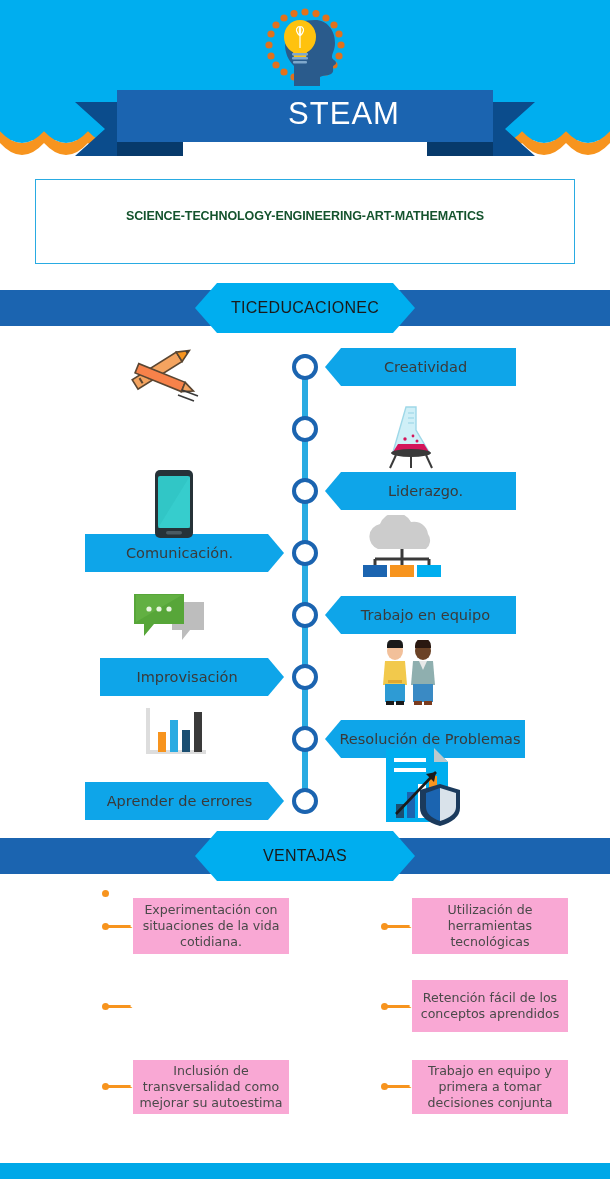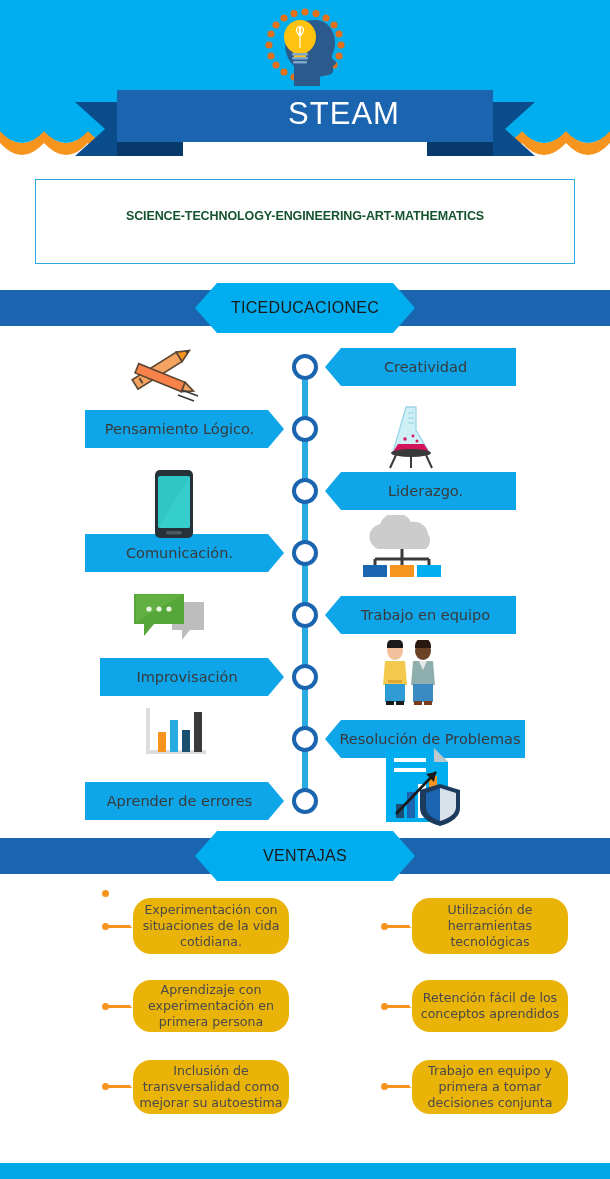--- a/index.html
+++ b/index.html
@@ -75,25 +75,24 @@
   .tl-label.left {
     padding-right:10px;
     clip-path:polygon(0 0, calc(100% - 16px) 0, 100% 50%, calc(100% - 16px) 100%, 0 100%);
   }
 
   .tl-icon { position:absolute; }
 
   
   .adv-wrap { position:absolute; left:0; top:890px; width:610px; height:240px; }
   .adv-card {
-    position:absolute; width:156px; background:#eab308;
+    position:absolute; width:156px; background:#f9a8d4;
     display:flex; align-items:center; justify-content:center; text-align:center;
     color:#4a4a4a; font-size:12.6px; line-height:1.28; padding:6px 5px;
     font-family:"DejaVu Sans", sans-serif;
-    border-radius:18px;
   }
   .adv-conn { position:absolute; height:3px; background:#F7941E; }
   .adv-dot {
     position:absolute; width:7px; height:7px; border-radius:50%; background:#F7941E;
   }
   .adv-notch {
     position:absolute; width:10px; height:16px; background:#ffffff;
     clip-path:polygon(0 50%, 100% 0, 100% 100%);
   }
 
@@ -196,21 +195,20 @@
   <div class="tl-node" style="top:262px;"></div>
   <div class="tl-node" style="top:324px;"></div>
   <div class="tl-node" style="top:386px;"></div>
   <div class="tl-node" style="top:448px;"></div>
 
   <div class="tl-label right" style="top:8px;  width:191px;">Creatividad</div>
   <div class="tl-label right" style="top:132px; width:191px;">Liderazgo.</div>
   <div class="tl-label right" style="top:380px; width:200px;">Resolución de Problemas</div>
   <div class="tl-label right" style="top:256px; width:191px;">Trabajo en equipo</div>
 
-  <div class="tl-label left" style="top:70px;  left:85px; width:199px;">Pensamiento Lógico.</div>
   <div class="tl-label left" style="top:194px; left:85px; width:199px;">Comunicación.</div>
   <div class="tl-label left" style="top:318px; left:100px; width:184px;">Improvisación</div>
   <div class="tl-label left" style="top:442px; left:85px; width:199px;">Aprender de errores</div>
 
   <svg class="tl-icon" style="left:124px; top:6px; width:80px; height:56px;" viewBox="0 0 80 56">
     <g transform="rotate(-32 40 28)">
       <rect x="10" y="16" width="52" height="11" fill="#F4A460" stroke="#5A4632" stroke-width="1.6"></rect>
       <path d="M62,16 L74,21.5 L62,27 Z" fill="#F7941E" stroke="#5A4632" stroke-width="1.6"></path>
       <path d="M70,20 L74,21.5 L70,23 Z" fill="#3A3A3A"></path>
       <rect x="16" y="18.5" width="2" height="6" fill="#5A4632"></rect>
@@ -338,21 +336,20 @@
 
   <div class="adv-dot" style="left:102px; top:935px; margin-top:-935px;"></div>
   <div class="adv-dot" style="left:102px; top:33px;"></div>
   <div class="adv-conn" style="left:105px; top:35px; width:28px;"></div>
   <div class="adv-notch" style="left:130px; top:28px;"></div>
   <div class="adv-card" style="left:133px; top:8px; height:56px;">Experimentación con situaciones de la vida cotidiana.</div>
 
   <div class="adv-dot" style="left:102px; top:113px;"></div>
   <div class="adv-conn" style="left:105px; top:115px; width:28px;"></div>
   <div class="adv-notch" style="left:130px; top:108px;"></div>
-  <div class="adv-card" style="left:133px; top:90px; height:52px;">Aprendizaje con experimentación en primera persona</div>
 
   <div class="adv-dot" style="left:102px; top:193px;"></div>
   <div class="adv-conn" style="left:105px; top:195px; width:28px;"></div>
   <div class="adv-notch" style="left:130px; top:188px;"></div>
   <div class="adv-card" style="left:133px; top:170px; height:54px;">Inclusión de transversalidad como mejorar su autoestima</div>
 
   <div class="adv-dot" style="left:381px; top:33px;"></div>
   <div class="adv-conn" style="left:384px; top:35px; width:28px;"></div>
   <div class="adv-notch" style="left:409px; top:28px;"></div>
   <div class="adv-card" style="left:412px; top:8px; height:56px;">Utilización de herramientas tecnológicas</div>

